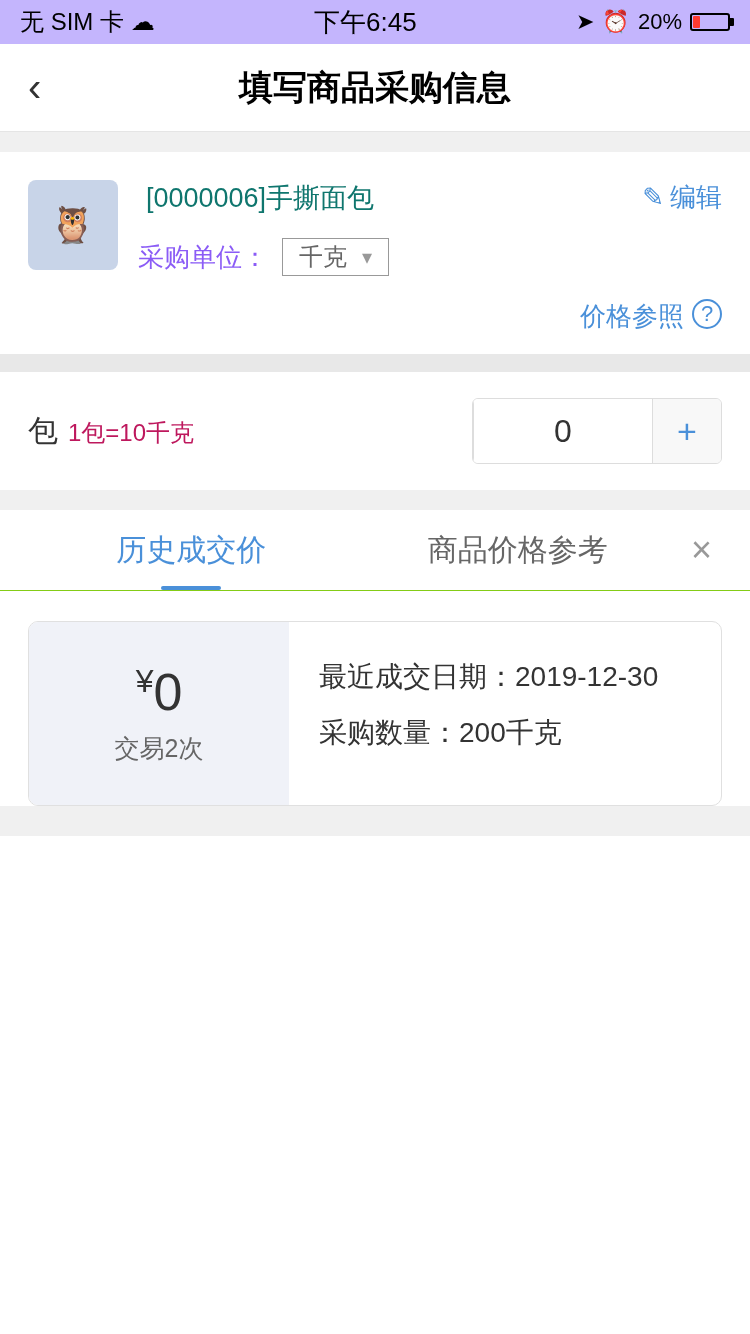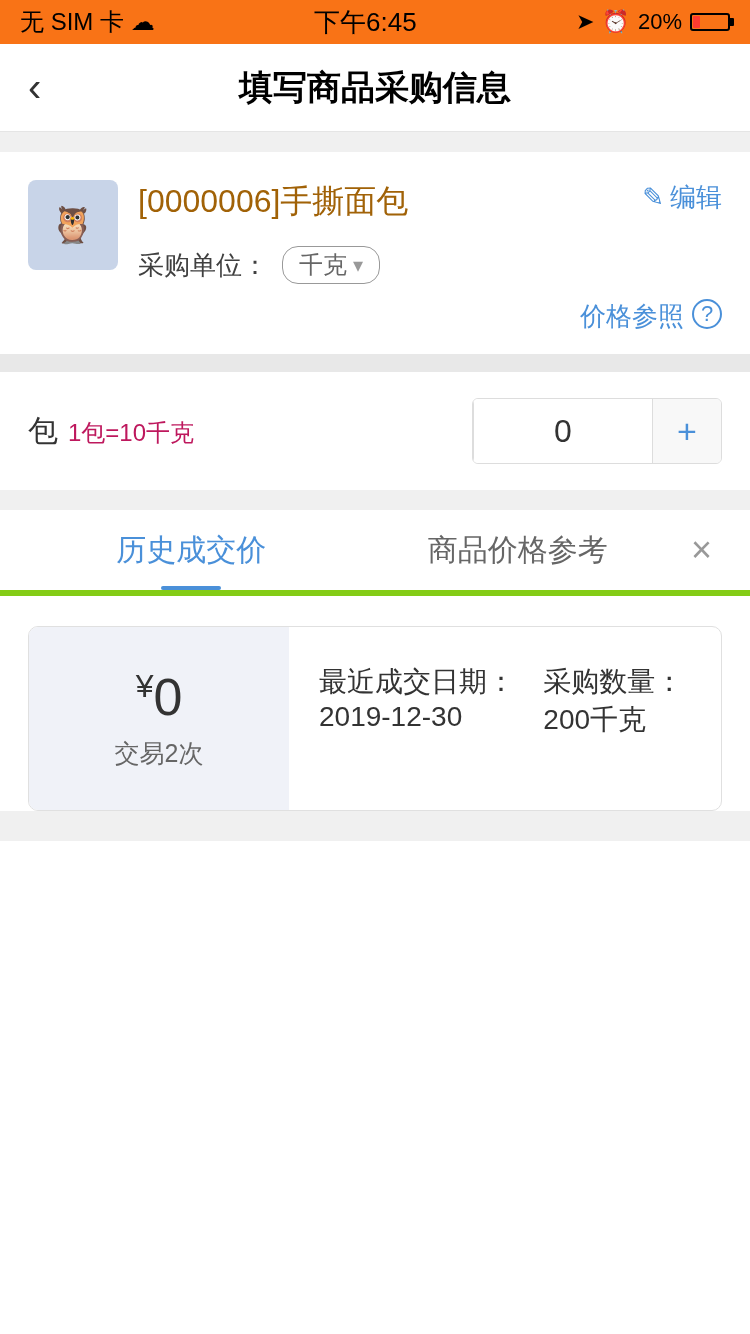--- a/index.html
+++ b/index.html
@@ -9,21 +9,21 @@
       min-height: 1334px;
       font-family: -apple-system, "PingFang SC", "Helvetica Neue", Arial, sans-serif;
       background: #f0f0f0;
       font-size: 28px;
     }
 
     
     .status-bar {
       width: 750px;
       height: 44px;
-      background: #f97316;
+      background: #c4b5fd;
       display: flex;
       align-items: center;
       justify-content: space-between;
       padding: 0 20px;
       font-size: 24px;
       color: #000;
     }
     .status-left {
       display: flex;
       align-items: center;
@@ -120,43 +120,44 @@
     .owl-icon {
       font-size: 36px;
       color: #6680a0;
     }
     .product-info {
       display: flex;
       flex-direction: column;
       gap: 22px;
     }
     .product-name {
-      font-size: 32px;
-      color: #a16207;
+      font-size: 27px;
+      color: #0f766e;
       font-weight: 500;
+      margin-left: 8px;
     }
     .product-unit-row {
       display: flex;
       align-items: center;
       gap: 14px;
       font-size: 26px;
       color: #666;
     }
     .unit-label {
-      color: #404040;
+      color: #8b5cf6;
     }
     .unit-badge {
       border: 1px solid #999;
-      border-radius: 16px;
+      border-radius: 0;
       padding: 2px 16px;
       font-size: 24px;
       color: #666;
       display: flex;
       align-items: center;
-      gap: 6px;
+      gap: 15px;
     }
     .unit-arrow {
       font-size: 20px;
       color: #999;
     }
     .edit-btn {
       color: #4a90d9;
       font-size: 26px;
       display: flex;
       align-items: center;
@@ -241,21 +242,21 @@
     }
 
     
     .tabs-section {
       background: #fff;
       margin-top: 20px;
     }
     .tabs-header {
       display: flex;
       align-items: center;
-      border-bottom: 6px solid #84cc16;
+      border-bottom: 1px solid #84cc16;
       padding: 0 28px;
       position: relative;
       text-align: center;
     }
     .tab-item {
       flex: 1;
       height: 80px;
       display: flex;
       align-items: center;
       justify-content: center;
@@ -313,21 +314,21 @@
     }
     .history-trades {
       font-size: 25px;
       color: #666;
       margin-top: 10px;
     }
     .history-right {
       flex: 1;
       padding: 36px 30px;
       display: flex;
-      flex-direction: row;
+      flex-direction: column;
       gap: 18px;
     }
     .history-detail-row {
       font-size: 28px;
       color: #333;
     }
   </style>
 </head>
 <body>
 

